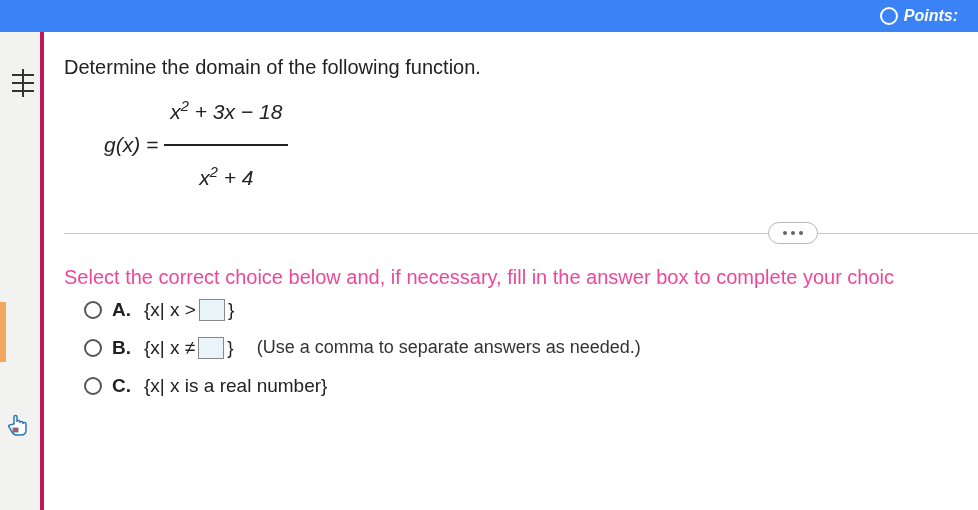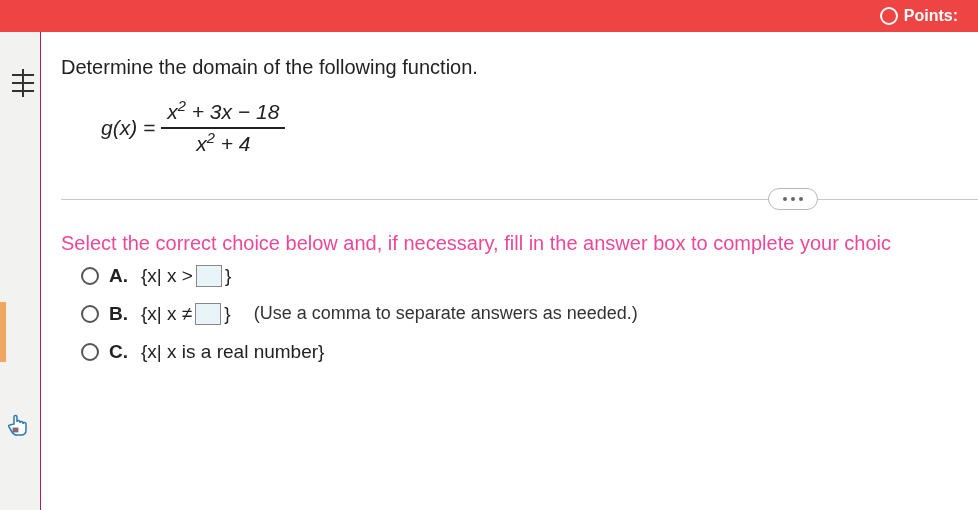--- a/index.html
+++ b/index.html
@@ -5,29 +5,30 @@
     * { box-sizing: border-box; margin: 0; padding: 0; }
     body {
       font-family: Arial, Helvetica, sans-serif;
       background: #f2f2f0;
       width: 978px;
       height: 510px;
       overflow: hidden;
       position: relative;
     }
     .header-bar {
-      background: #ef4444;
+      background: #3b82f6;
       height: 32px;
       width: 100%;
       display: flex;
       align-items: center;
       justify-content: flex-end;
       padding-right: 20px;
       color: #fff;
       font-weight: bold;
+      font-style: italic;
     }
     .header-icon {
       width: 18px; height: 18px;
       border: 2px solid #fff;
       border-radius: 50%;
       margin-right: 6px;
       display: inline-flex;
       align-items: center;
       justify-content: center;
     }
@@ -60,21 +61,21 @@
       left: 6px;
       top: 380px;
       width: 28px; height: 28px;
       display: flex;
     }
     .content {
       flex: 1;
       background: #ffffff;
       padding: 24px 0 0 20px;
       position: relative;
-      border-left: 1px solid #be185d;
+      border-left: 4px solid #be185d;
     }
     .prompt-text {
       font-size: 20px;
       color: #222;
       margin-bottom: 20px;
     }
     .equation {
       font-size: 21px;
       color: #222;
       display: flex;
@@ -82,20 +83,21 @@
       margin-left: 40px;
       margin-bottom: 30px;
       font-style: italic;
     }
     .eq-lhs { margin-right: 6px; }
     .fraction {
       display: inline-flex;
       flex-direction: column;
       align-items: center;
       line-height: 1.25;
+      gap: 17px;
     }
     .fraction .num, .fraction .den {
       padding: 0 6px;
     }
     .fraction .bar {
       width: 100%;
       border-top: 2px solid #222;
       margin: 2px 0;
     }
     sup { font-size: 0.7em; vertical-align: super; line-height: 0; }

